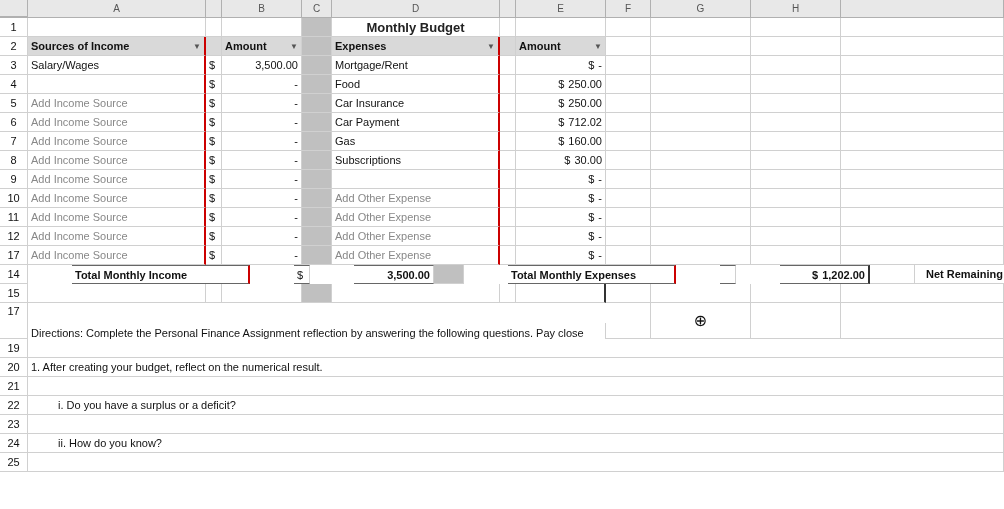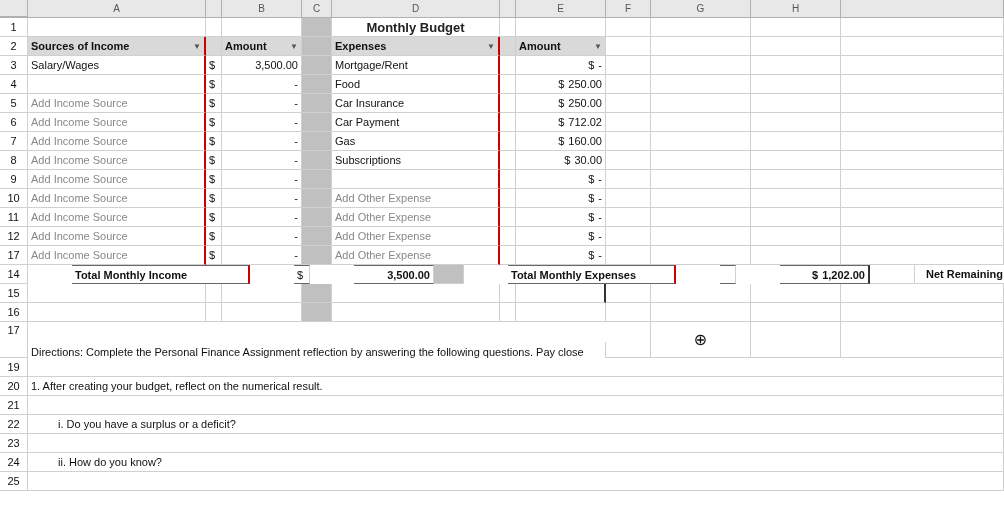--- a/index.html
+++ b/index.html
@@ -426,34 +426,20 @@
         <div class="cell col-c gray-bg"></div>
         <div class="cell col-d"></div>
         <div class="cell col-e-dropdown"></div>
         <div class="cell col-e" style="border-right:2px solid #333;"></div>
         <div class="cell col-f"></div>
         <div class="cell col-g"></div>
         <div class="cell col-h"></div>
         <div class="cell col-rest"></div>
       </div>
 
-      <div class="data-row">
-        <div class="cell col-rn center">16</div>
-        <div class="cell col-a"></div>
-        <div class="cell col-b-dollar"></div>
-        <div class="cell col-b"></div>
-        <div class="cell col-c gray-bg"></div>
-        <div class="cell col-d"></div>
-        <div class="cell col-e-dropdown"></div>
-        <div class="cell col-e"></div>
-        <div class="cell col-f"></div>
-        <div class="cell col-g"></div>
-        <div class="cell col-h"></div>
-        <div class="cell col-rest"></div>
-      </div>
 
       <div class="data-row" style="height:36px;">
         <div class="cell col-rn center" style="flex-direction:column;justify-content:flex-start;padding-top:2px;">17</div>
         <div class="cell multi-line-cell question-cell" style="width:calc(178px + 16px + 80px + 30px + 168px + 16px + 90px);min-width:calc(178px + 16px + 80px + 30px + 168px + 16px + 90px);white-space:normal;line-height:1.4;">Directions: Complete the Personal Finance Assignment reflection by answering the following questions. Pay close attention to which questions to answer as they vary depending on the results of your budget creation.</div>
         <div class="cell col-f"></div>
         <div class="cell col-g" style="justify-content:center;font-size:16px;">⊕</div>
         <div class="cell col-h"></div>
         <div class="cell col-rest"></div>
       </div>
 

